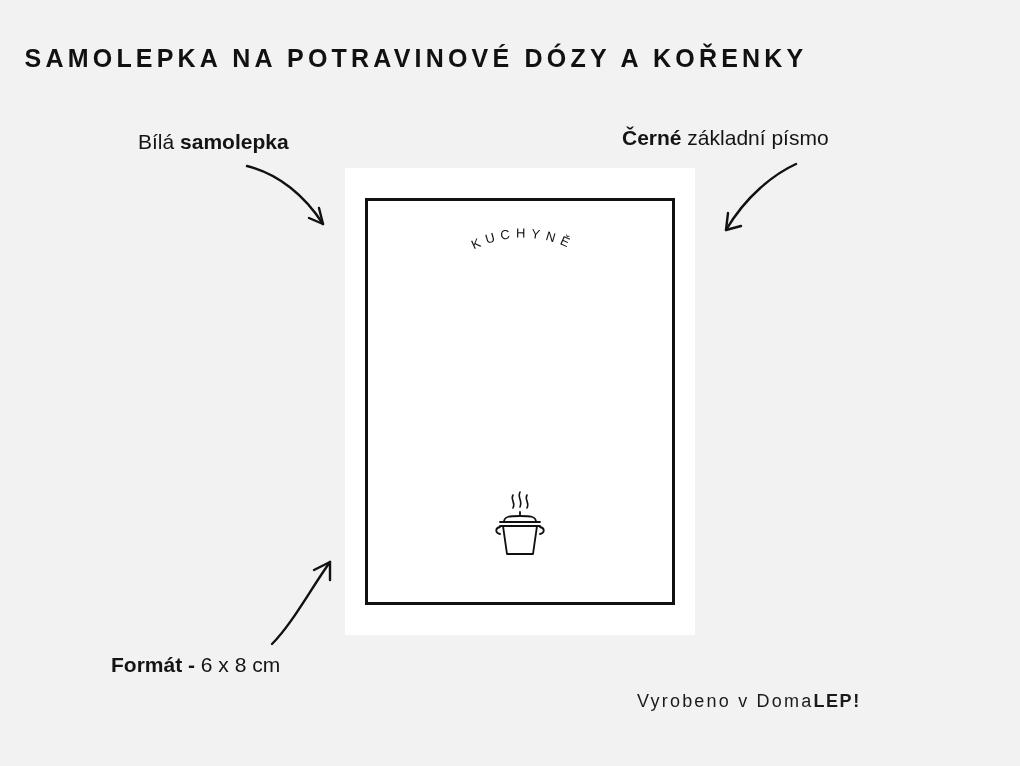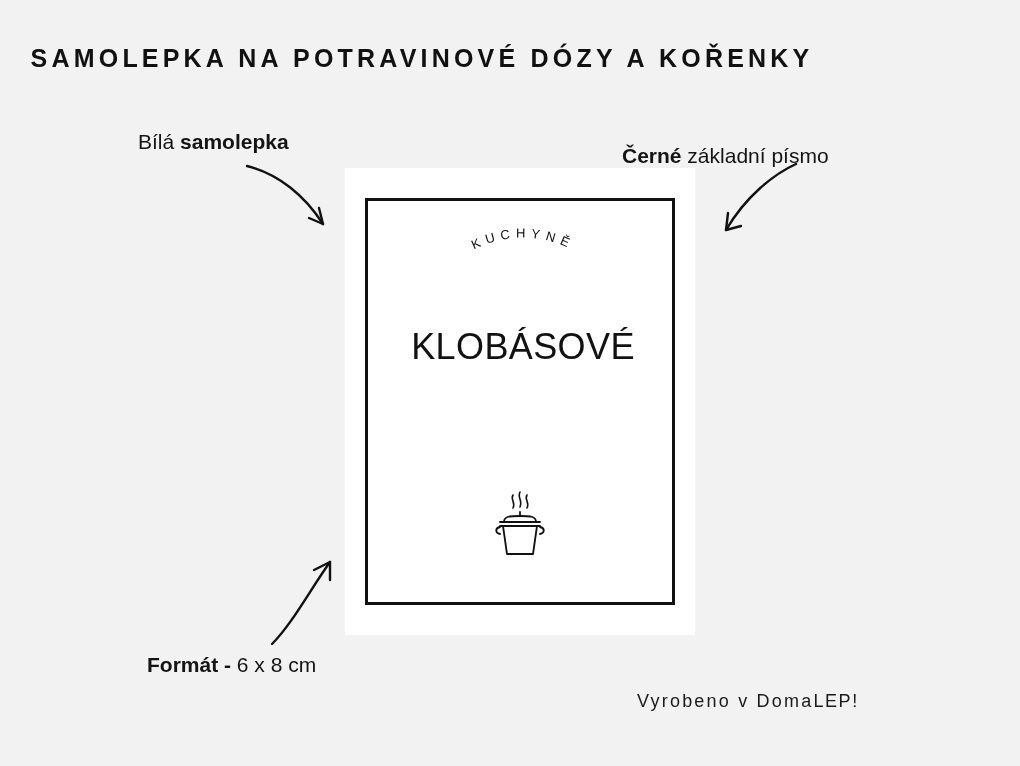--- a/index.html
+++ b/index.html
@@ -21,48 +21,47 @@
     position: absolute;
     left: 0;
     top: 44px;
     width: 832px;
     text-align: center;
     font-size: 25px;
     font-weight: bold;
     letter-spacing: 4.2px;
     color: #111;
     white-space: nowrap;
-    margin-left: 6px;
   }
 
   
   .annot {
     position: absolute;
     font-size: 21px;
     color: #141414;
     white-space: nowrap;
   }
   .annot b { font-weight: normal; }
   .annot .light { font-weight: bold; }
 
   #annot-white  { left: 138px; top: 130px; }
-  #annot-font   { left: 622px; top: 144px; }
-  #annot-format { left: 111px; top: 653px; margin-left: 36px; }
+  #annot-font   { left: 622px; top: 126px; }
+  #annot-format { left: 111px; top: 653px; }
 
   
   .footer-note {
     position: absolute;
     left: 637px;
     top: 691px;
     font-size: 18px;
     letter-spacing: 2.2px;
     color: #1a1a1a;
     white-space: nowrap;
   }
-  .footer-note .bold { font-weight: normal; letter-spacing: 1.6px; }
+  .footer-note .bold { font-weight: bold; letter-spacing: 1.6px; }
 
   
   .sticker-outer {
     position: absolute;
     left: 345px;
     top: 168px;
     width: 350px;
     height: 467px;
     background: #ffffff;
   }
@@ -177,21 +176,20 @@
         <defs>
           <path id="arcpath" d="M70,62 A105,105 0 0 1 240,62" fill="none"></path>
         </defs>
         <text text-anchor="middle">
           <textPath href="#arcpath" startOffset="50%">KUCHYNĚ</textPath>
         </text>
       </svg>
     </div>
 
     <div class="sticker-title">
-      <div>KLOBÁSOVÉ</div>
     </div>
 
     <div class="pot-icon">
       <svg width="74" height="74" viewBox="0 0 74 74">
 
         <path d="M30,4 C27,9 33,11 30,17" stroke="#111" stroke-width="1.6" fill="none" stroke-linecap="round"></path>
         <path d="M37,1 C34,7 40,9 37,16" stroke="#111" stroke-width="1.6" fill="none" stroke-linecap="round"></path>
         <path d="M44,4 C41,9 47,11 44,17" stroke="#111" stroke-width="1.6" fill="none" stroke-linecap="round"></path>
 
         <path d="M37,21 L37,25" stroke="#111" stroke-width="1.8" stroke-linecap="round"></path>

